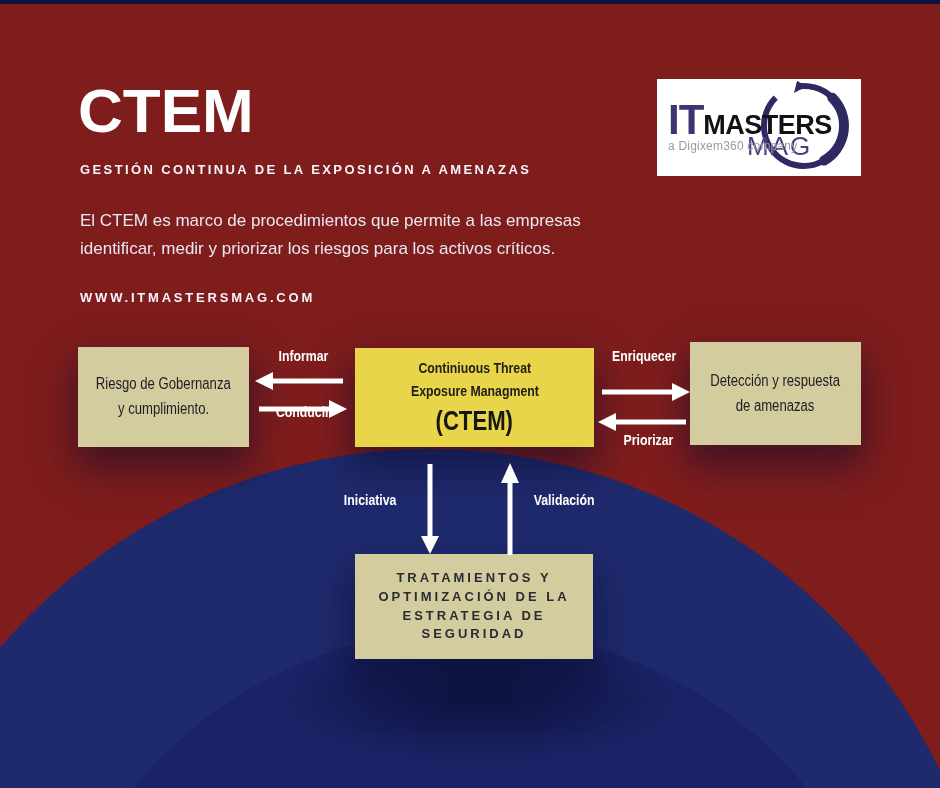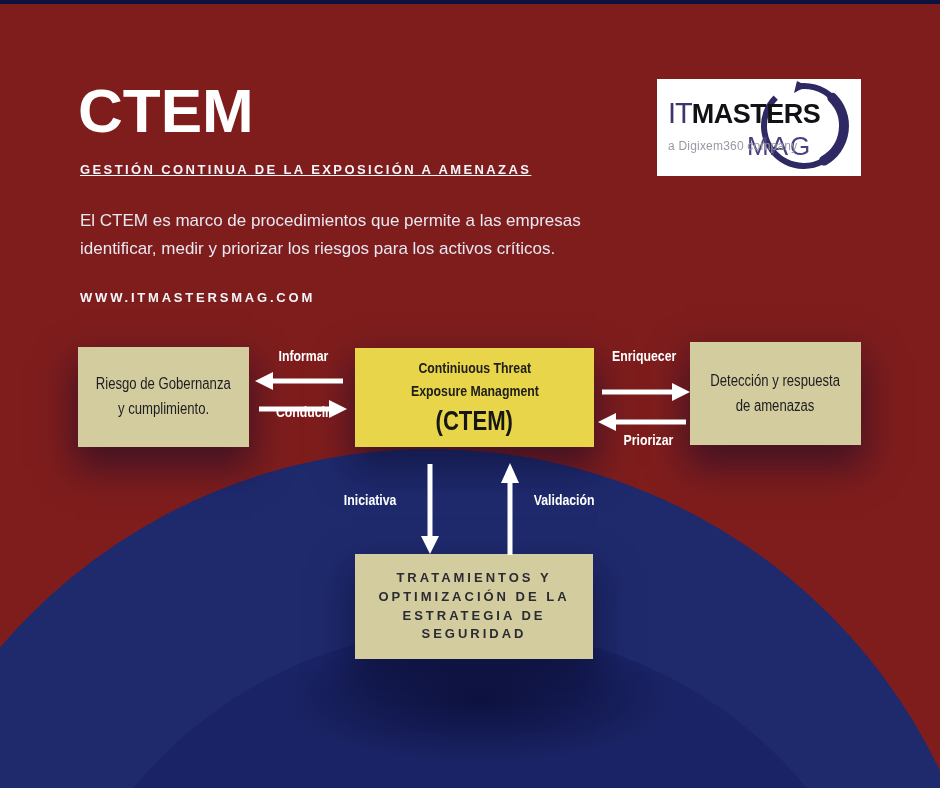--- a/index.html
+++ b/index.html
@@ -23,39 +23,39 @@
     background: radial-gradient(ellipse at center, rgba(7,9,42,0.62) 0%, rgba(7,9,42,0) 70%);
   }
 
   
   .title {
     position: absolute; left: 78px; top: 76px;
     font-size: 62px; font-weight: 800; line-height: 1; color: #ffffff;
   }
   .subtitle {
     position: absolute; left: 80px; top: 158px;
-    font-size: 13px; font-weight: 700; letter-spacing: 2.4px; color: #f5f6fb; text-decoration: underline;
+    font-size: 13px; font-weight: 700; letter-spacing: 2.4px; color: #f5f6fb;
   }
   .description {
     position: absolute; left: 80px; top: 203px; width: 560px;
     font-size: 17px; line-height: 1.62; color: #e6e8f2; font-weight: 400;
   }
   .website {
     position: absolute; left: 80px; top: 286px;
     font-size: 13px; font-weight: 700; letter-spacing: 2.8px; color: #f5f6fb;
   }
 
   
   .logo {
     position: absolute; left: 657px; top: 75px; width: 204px; height: 97px;
     background: #ffffff;
   }
   .logo svg { position: absolute; left: 0; top: 0; }
   .logo-line { position: absolute; left: 11px; top: 20px; white-space: nowrap; line-height: 1; }
-  .logo-it { font-size: 29px; font-weight: 400; color: #3c3570; letter-spacing: -1px; }
+  .logo-it { font-size: 42px; font-weight: 700; color: #3c3570; letter-spacing: -1px; }
   .logo-masters { font-size: 27px; font-weight: 800; color: #121216; letter-spacing: -0.5px; }
   .logo-mag {
     position: absolute; left: 90px; top: 54px;
     font-size: 26px; font-weight: 500; letter-spacing: 2px; color: #4b4180; line-height: 1;
   }
   .logo-tagline {
     position: absolute; left: 11px; top: 60px;
     font-size: 12px; color: #9a9aa2; letter-spacing: 0.2px;
   }
 

